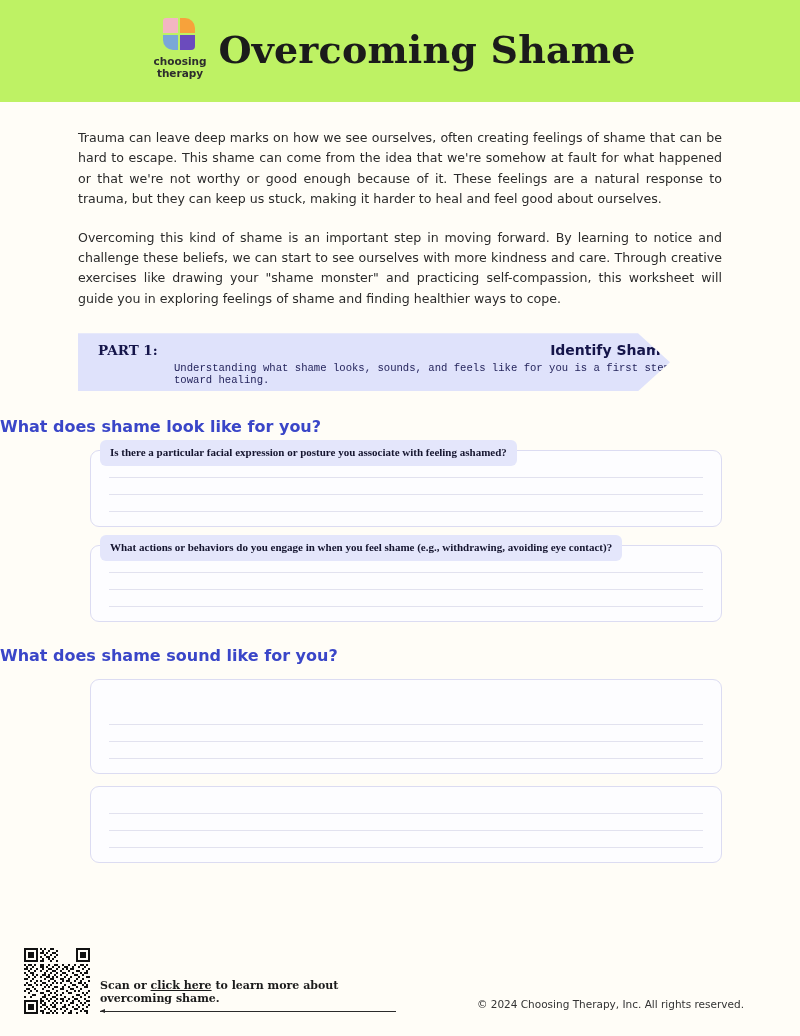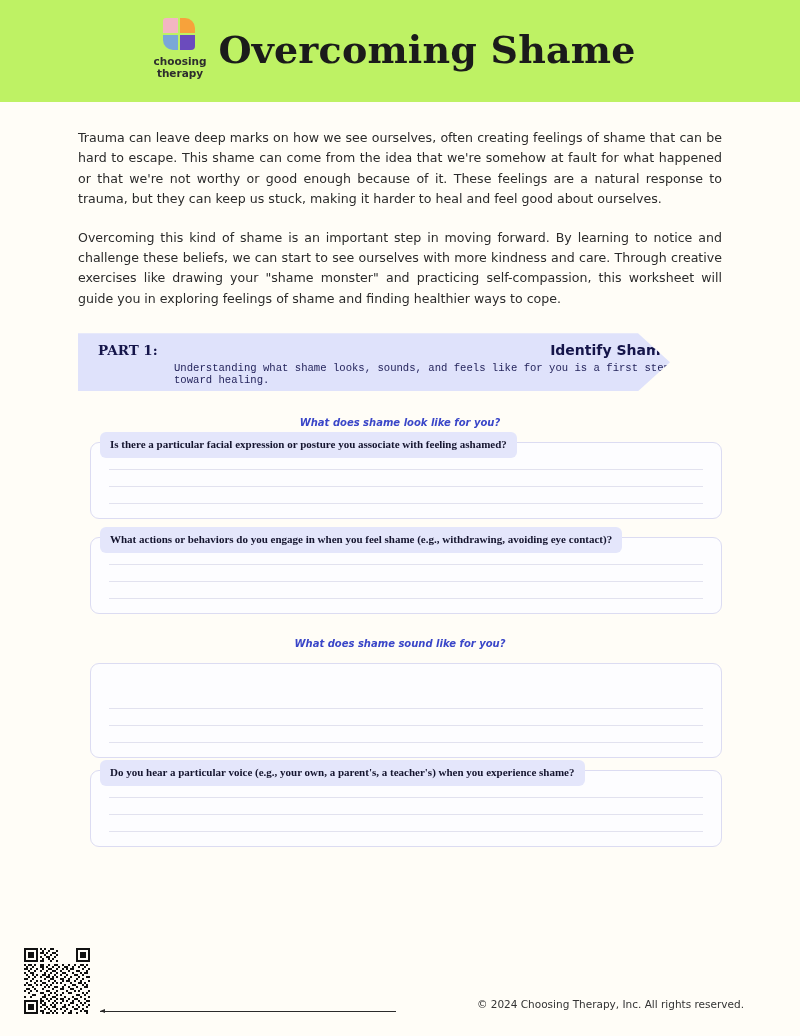--- a/index.html
+++ b/index.html
@@ -112,26 +112,25 @@
   }
   .part-sub {
     margin: 4px 0 0 76px;
     font-family: Liberation Mono, monospace;
     font-size: 10.6px;
     color: #24245c;
   }
 
   
   .section-heading {
-    text-align: center;
-    font-size: 10px;
+    text-align: left;
+    font-size: 16px;
     font-weight: bold;
     color: #3a46c8;
     margin: 26px 0 14px 0;
-    font-style: italic;
   }
   .section-heading.tight { margin-top: 24px; }
 
   
   .qblock {
     position: relative;
     margin: 0 78px 0 90px;
     width: 632px;
   }
   .qbox {
@@ -296,21 +295,20 @@
 <div class="spacer-12"></div>
 
 <div class="qblock">
   <div class="qbox">
     <div class="lines">
       <div class="line"></div>
       <div class="line"></div>
       <div class="line"></div>
     </div>
   </div>
-  <div class="qlabel">Do you hear a particular voice (e.g., your own, a parent's, a teacher's) when you experience shame?</div>
 </div>
 
 <div class="footer">
   <div class="qr">
     <svg width="66" height="66" viewBox="0 0 33 33" shape-rendering="crispEdges">
       <rect width="33" height="33" fill="#fffdf7"></rect>
       <g fill="#111">
         <rect x="0" y="0" width="7" height="1"></rect>
           <rect x="0" y="6" width="7" height="1"></rect>
         <rect x="0" y="0" width="1" height="7"></rect>
@@ -559,17 +557,20 @@
           <rect x="16" y="32" width="1" height="1"></rect>
         <rect x="19" y="32" width="1" height="1"></rect>
           <rect x="22" y="32" width="2" height="1"></rect>
           <rect x="26" y="32" width="1" height="1"></rect>
           <rect x="31" y="32" width="1" height="1"></rect>
       </g>
     </svg>
   </div>
 
   <div class="footer-left">
+    <div class="footer-text">
+      <span>Scan or </span><a href="#">click here</a><span> to learn more about overcoming shame.</span>
+    </div>
     <div class="footer-rule"></div>
   </div>
 
   <div class="copyright">© 2024 Choosing Therapy, Inc. All rights reserved.</div>
 </div>
 
 </body></html>

